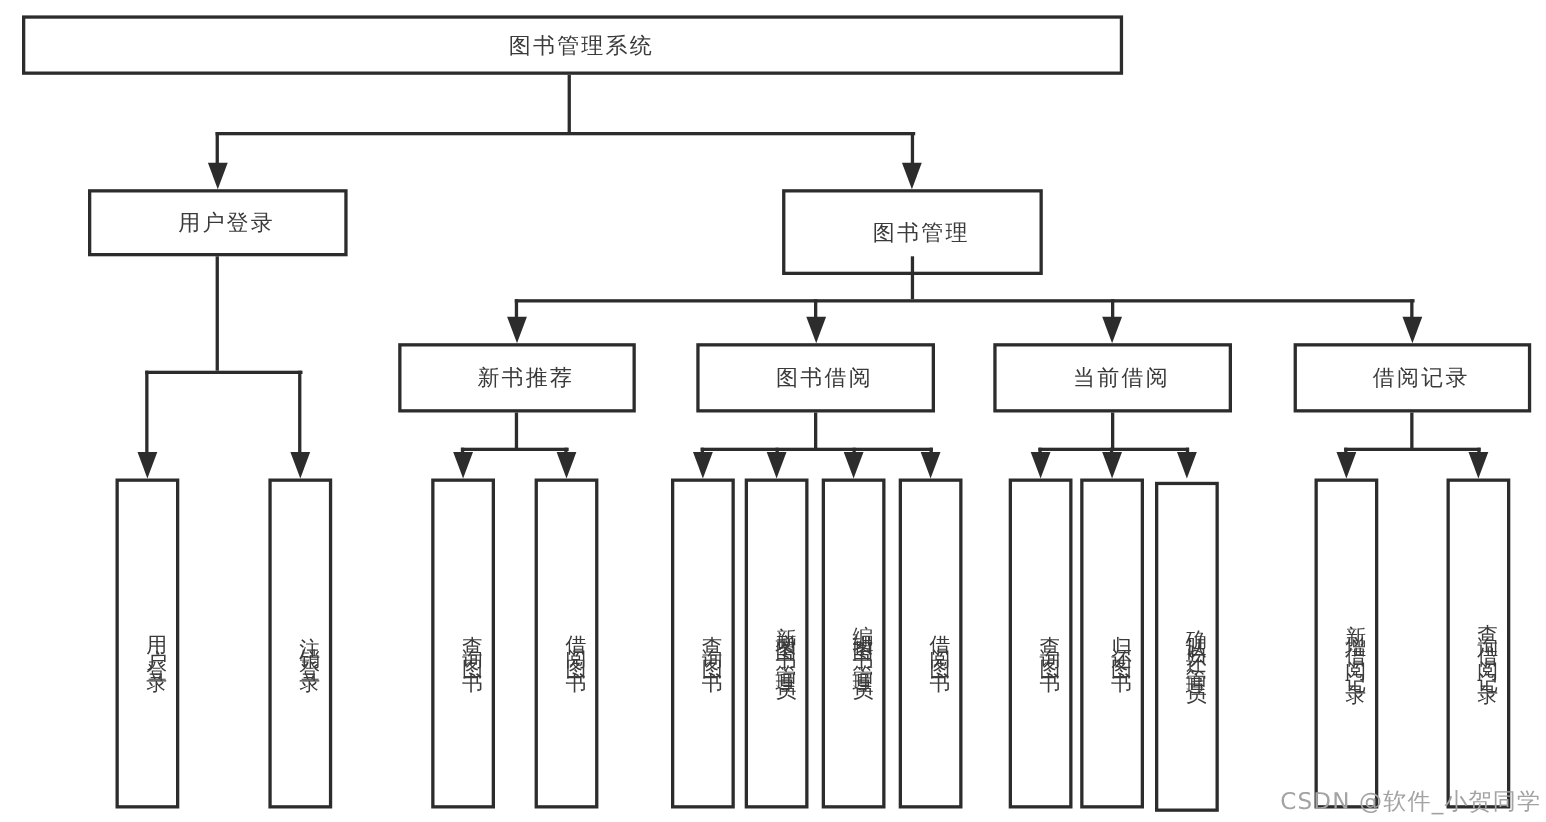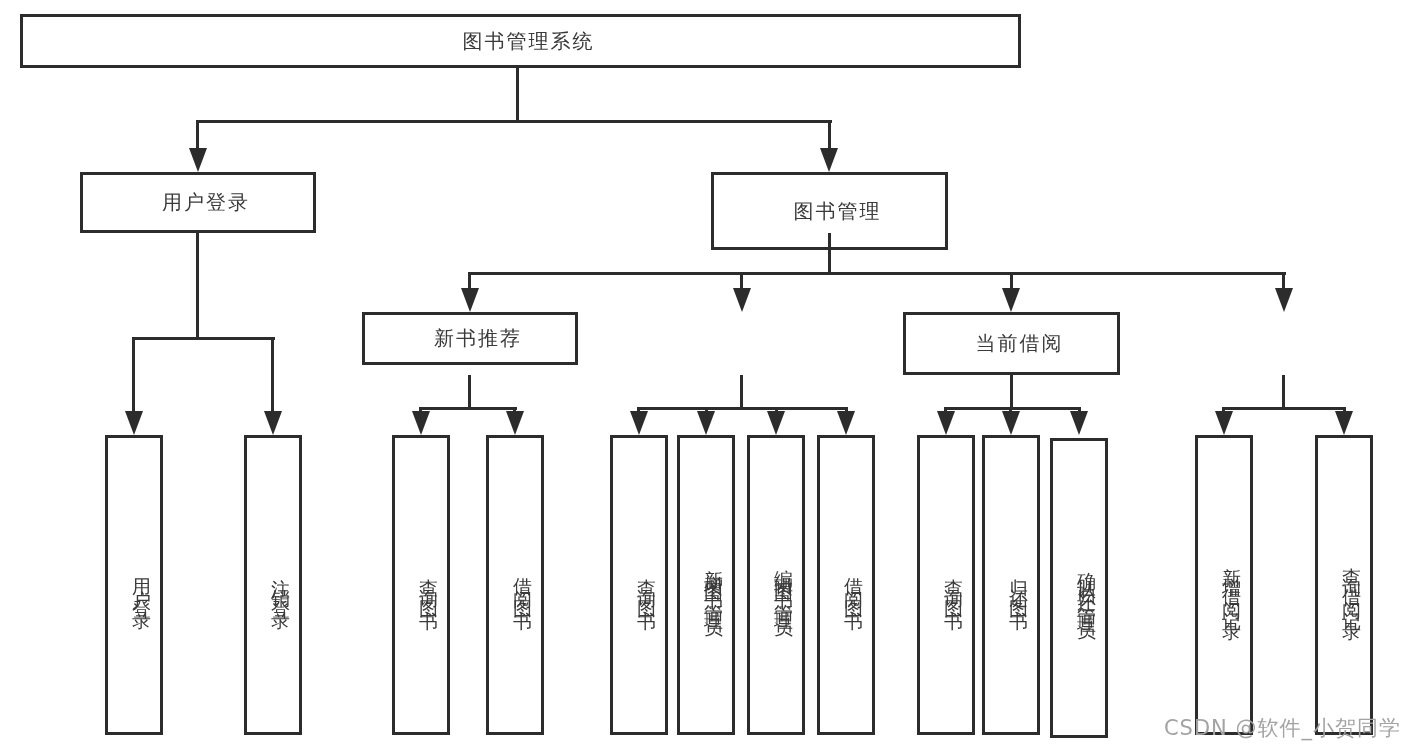--- a/index.html
+++ b/index.html
@@ -73,22 +73,24 @@
 </head>
 <body>
 
 <div class="canvas">
 
   <div class="box hbox" style="left:20px; top:14px; width:1001px; height:54px;">图书管理系统</div>
 
   <div class="box hbox" style="left:80px; top:172px; width:236px; height:61px;">用户登录</div>
   <div class="box hbox" style="left:711px; top:172px; width:237px; height:78px;">图书管理</div>
 
-  <div class="box hbox" style="left:362px; top:312px; width:216px; height:53px;">新书推荐</div>
+  <div class="box hbox" style="left:362px; top:312px; width:216px; height:63px;">新书推荐</div>
+  <div class="box hbox" style="left:633px; top:312px; width:217px; height:63px;">图书借阅</div>
   <div class="box hbox" style="left:903px; top:312px; width:217px; height:63px;">当前借阅</div>
+  <div class="box hbox" style="left:1176px; top:312px; width:216px; height:63px;">借阅记录</div>
 
   <div class="box vbox" style="left:105px; top:435px; width:58px; height:300px;">用户登录</div>
   <div class="box vbox" style="left:244px; top:435px; width:58px; height:300px;">注销登录</div>
 
   <div class="box vbox" style="left:392px; top:435px; width:58px; height:300px;">查询图书</div>
   <div class="box vbox" style="left:486px; top:435px; width:58px; height:300px;">借阅图书</div>
 
   <div class="box vbox" style="left:610px; top:435px; width:58px; height:300px;">查询图书</div>
   <div class="box vbox tight" style="left:677px; top:435px; width:58px; height:300px;">新增图书（管理员）</div>
   <div class="box vbox tight" style="left:747px; top:435px; width:58px; height:300px;">编辑图书（管理员）</div>

